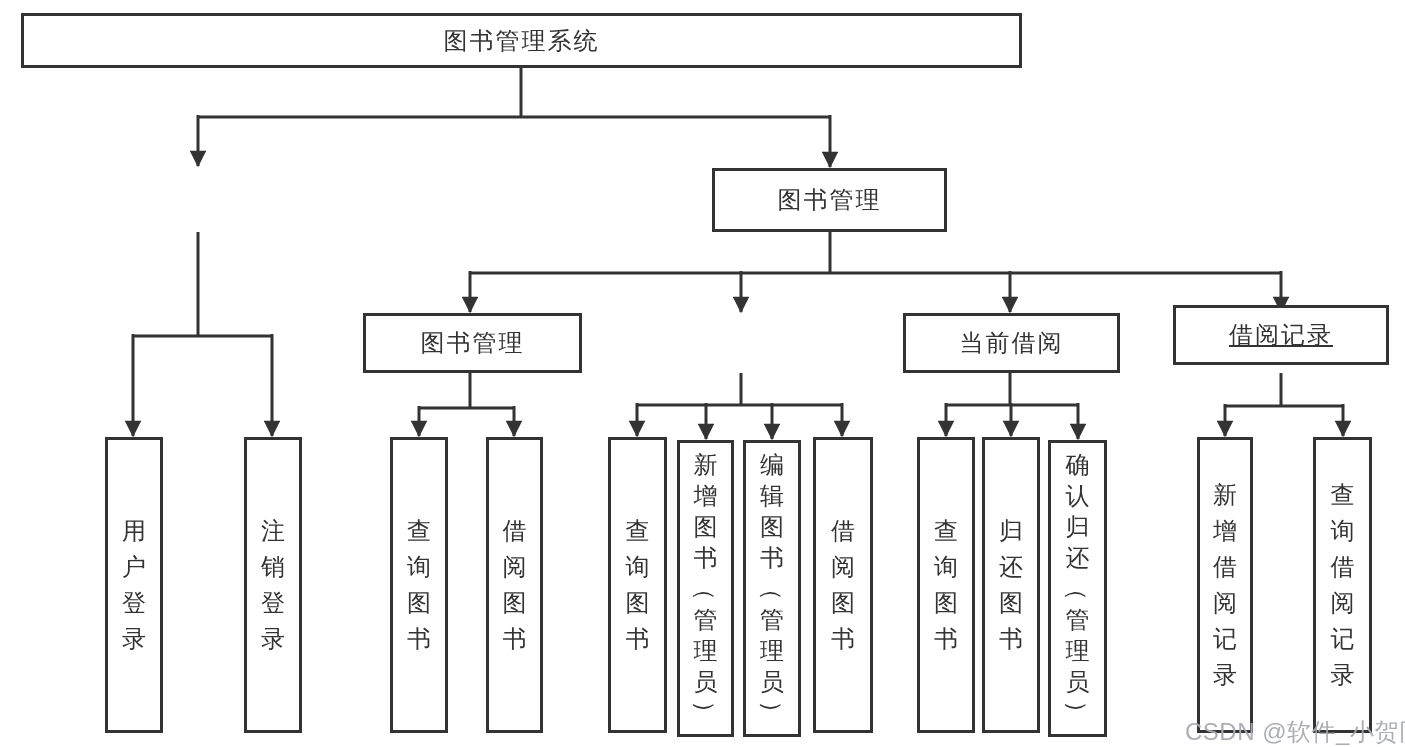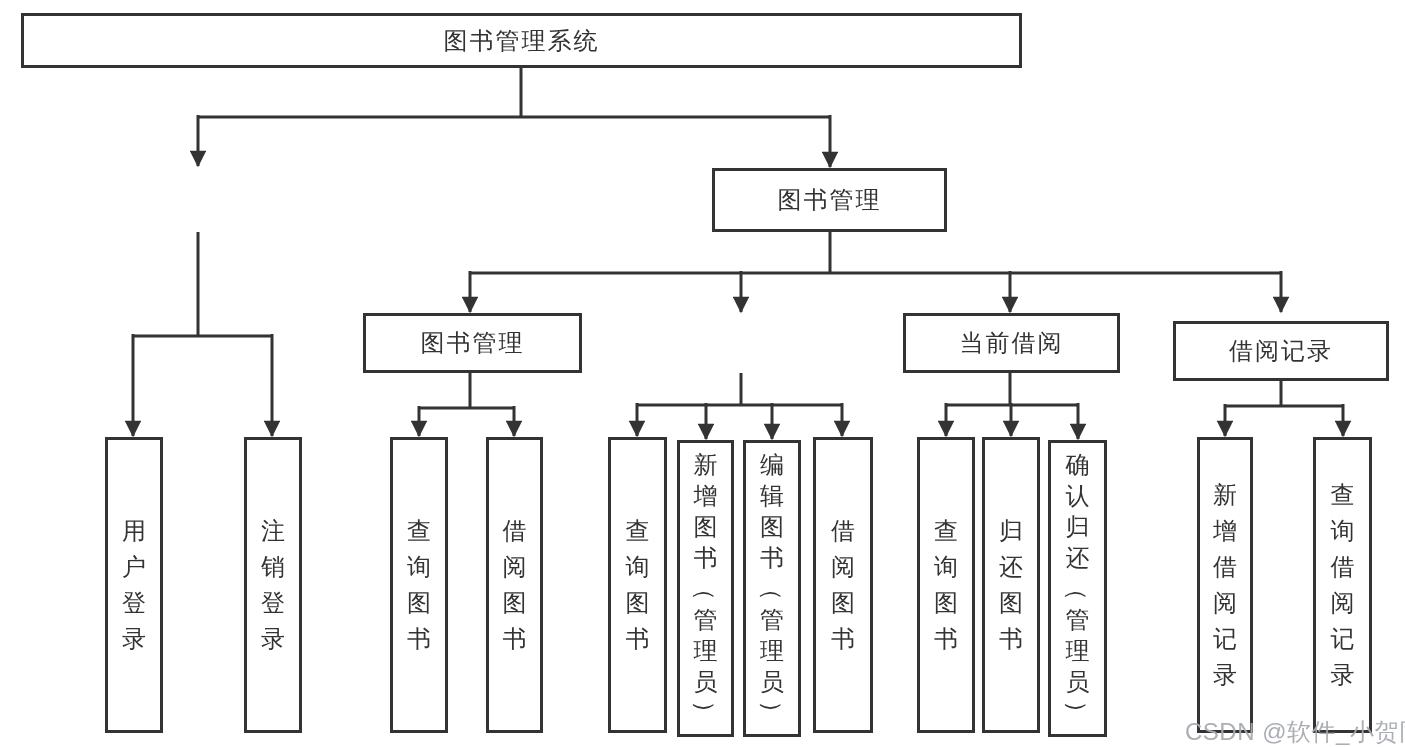--- a/index.html
+++ b/index.html
@@ -88,21 +88,21 @@
   <div class="node" style="left:712px;top:168px;width:235px;height:64px;align-items:center;">
     <span class="h-label">图书管理</span>
   </div>
 
   <div class="node" style="left:363px;top:313px;width:219px;height:60px;">
     <span class="h-label">图书管理</span>
   </div>
   <div class="node" style="left:903px;top:313px;width:217px;height:60px;">
     <span class="h-label">当前借阅</span>
   </div>
-  <div class="node" style="left:1173px;top:321px;width:216px;height:60px;">
+  <div class="node" style="left:1173px;top:305px;width:216px;height:60px;text-decoration:underline;">
     <span class="h-label">借阅记录</span>
   </div>
 
   <div class="node v-box" style="left:105px;top:437px;width:58px;height:296px;">
     <div class="v-label">
         <span class="vchar">用</span>
         <span class="vchar">户</span>
         <span class="vchar">登</span>
         <span class="vchar">录</span>
       </div>

